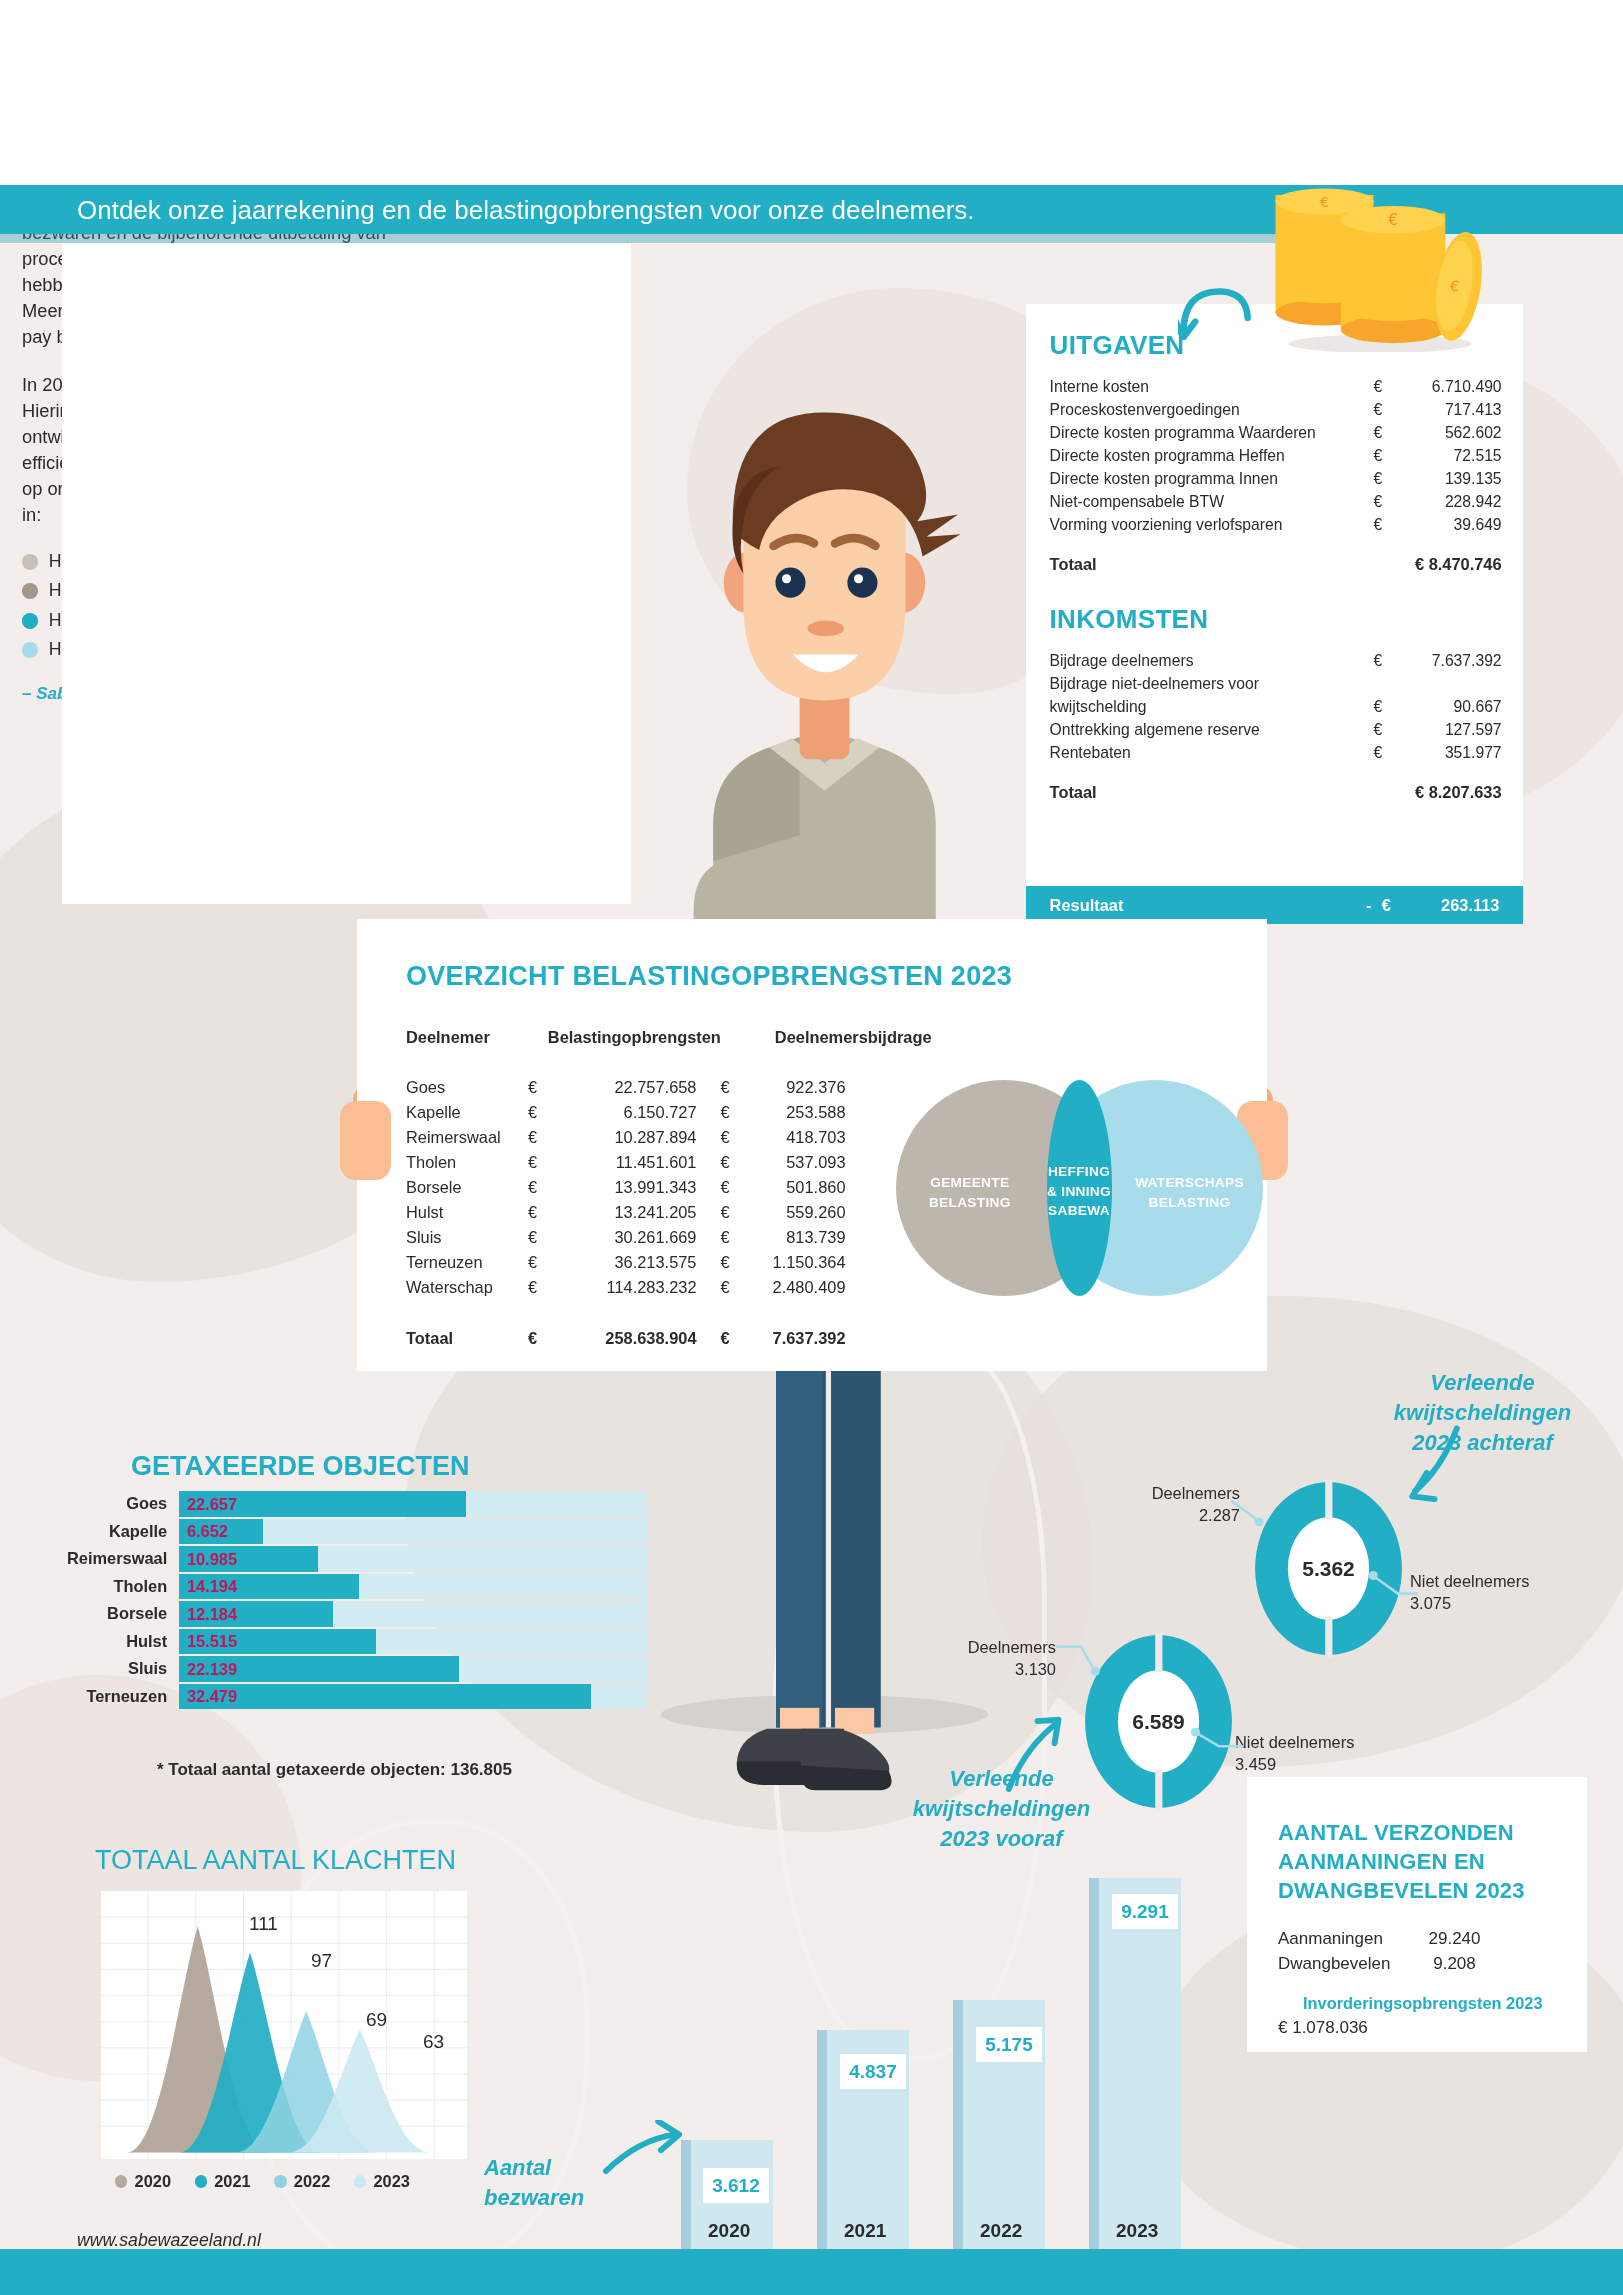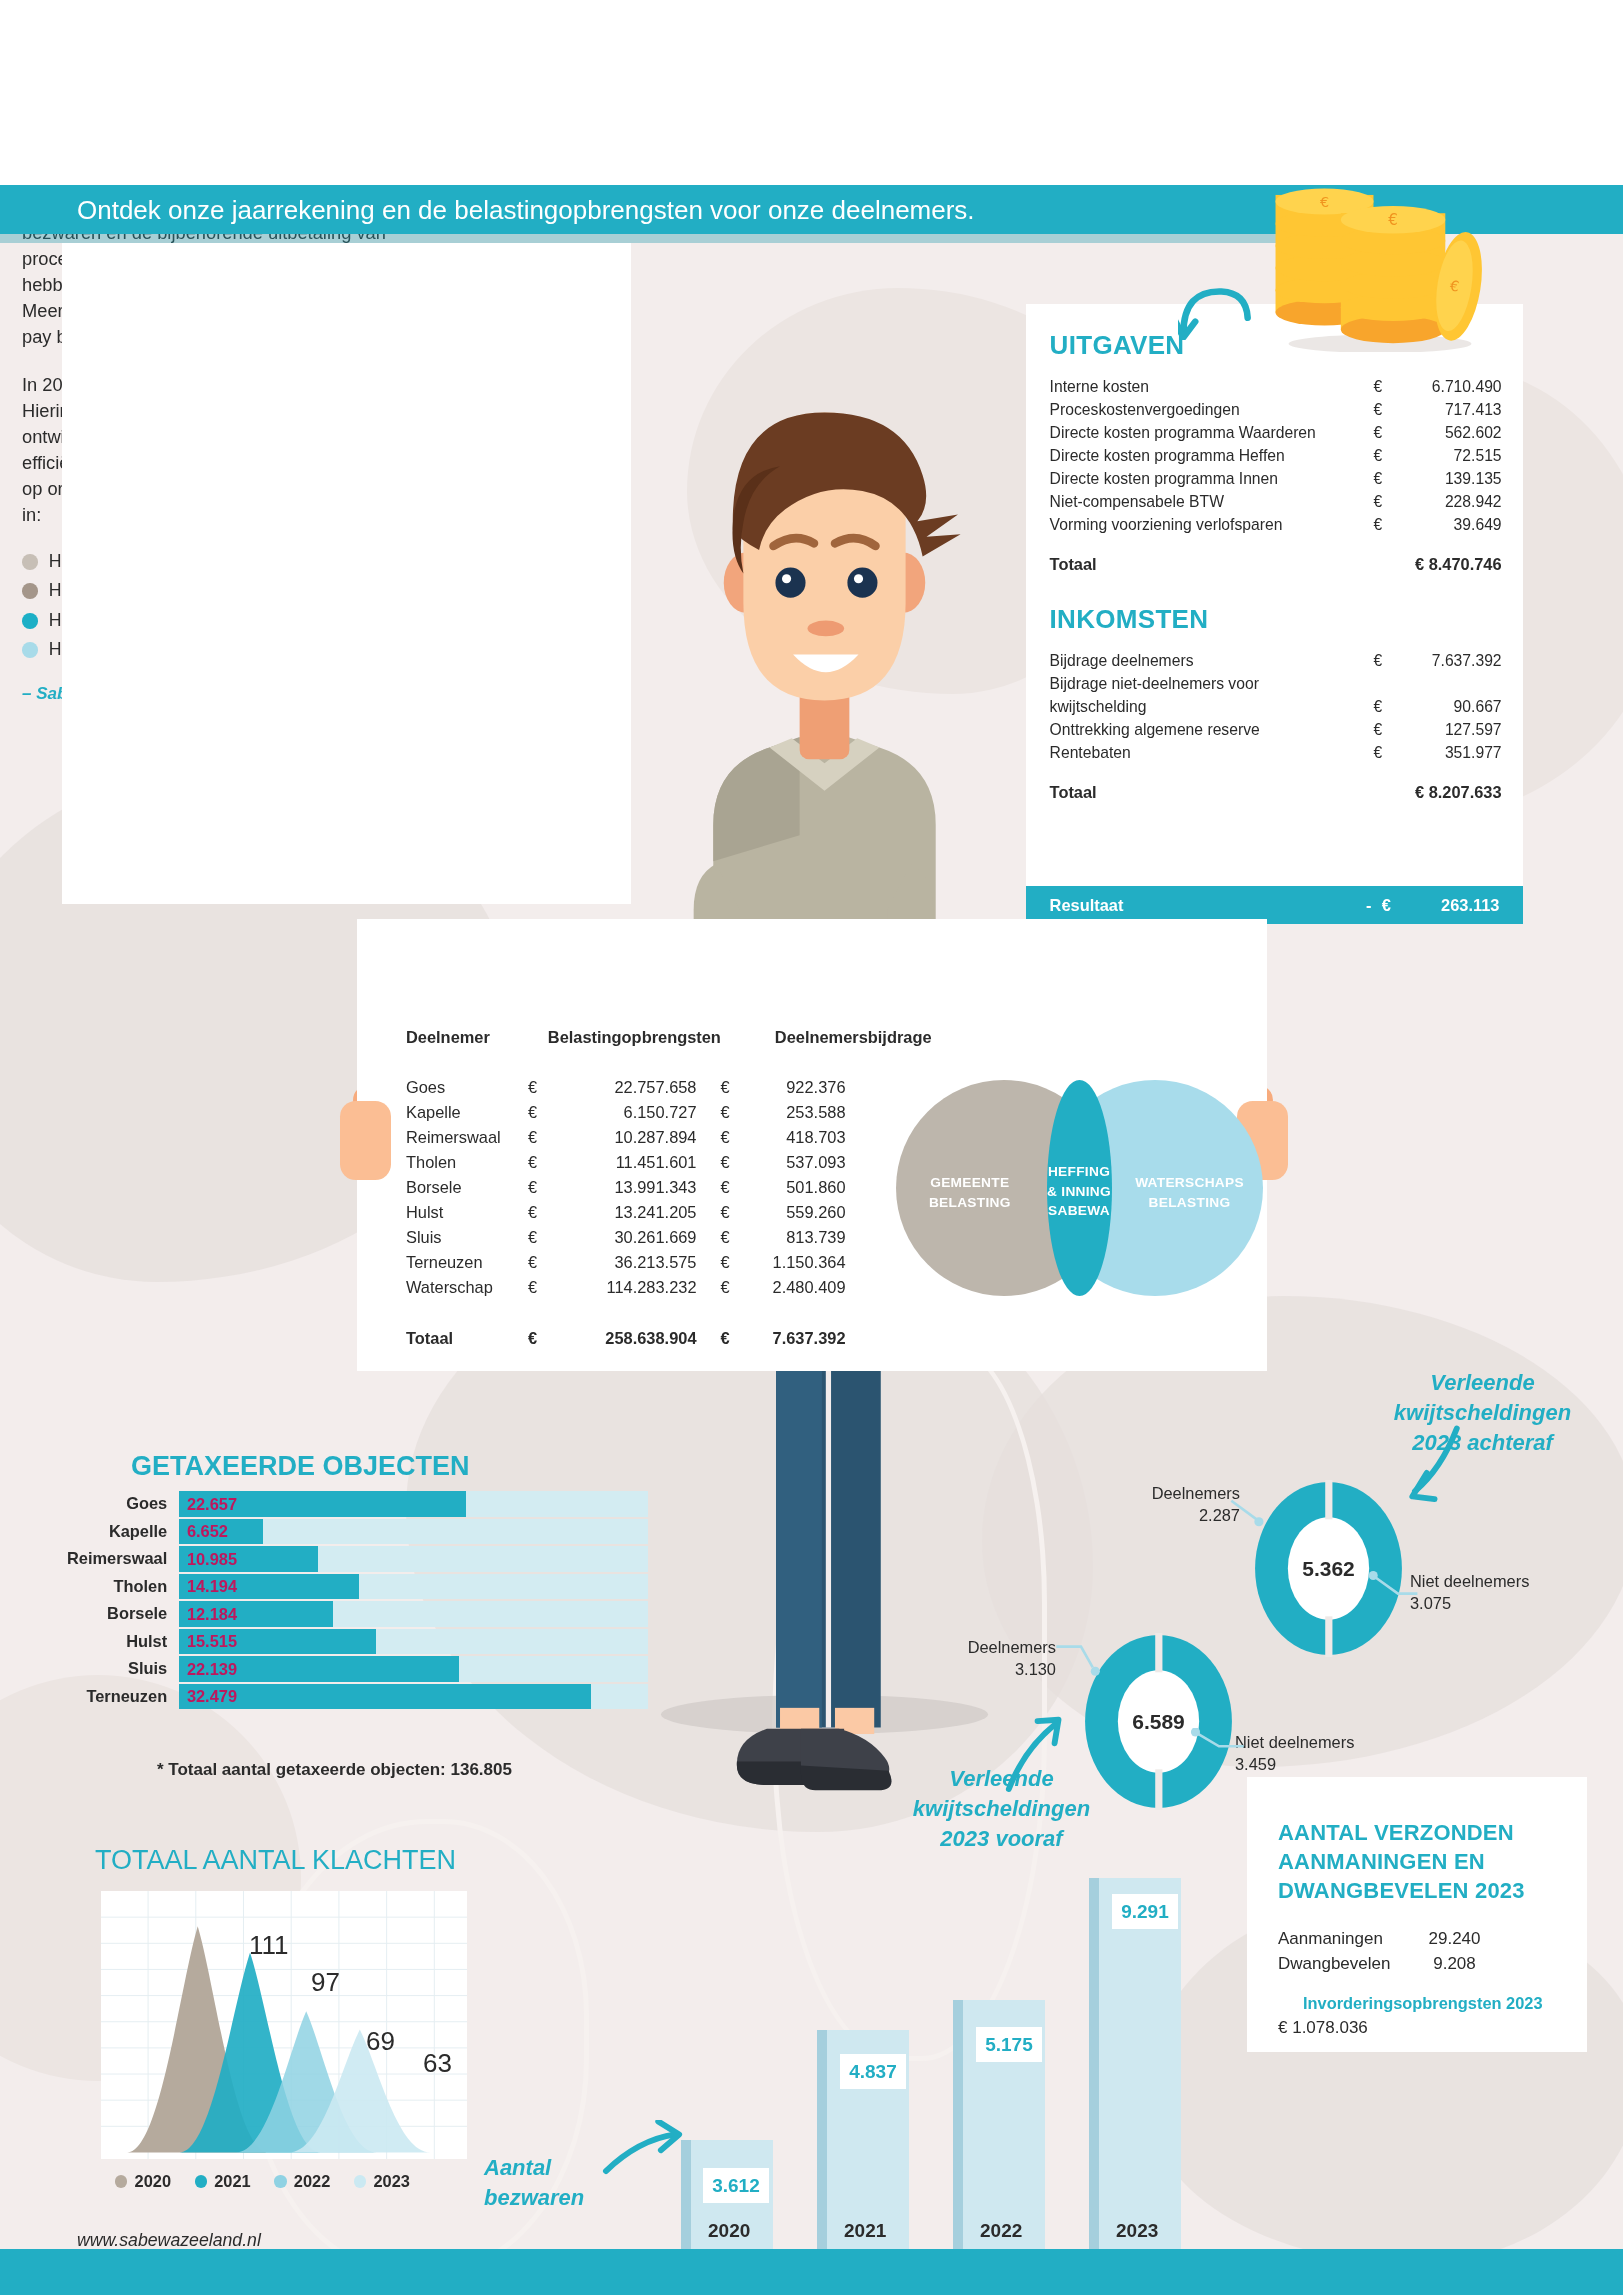--- a/index.html
+++ b/index.html
@@ -158,21 +158,21 @@
   .aan-rows .v { width:79px; text-align:center; }
   .aan-sub { position:absolute; left:31px; top:217px; color:#22aec4; font-size:16.4px; font-weight:bold;margin-left:25px; }
   .aan-val { position:absolute; left:31px; top:241px; font-size:17px; }
 
   
   .kl-title { position:absolute; left:95px; top:1845px; color:#22aec4; font-size:27px; font-weight:normal; z-index:6; }
   .kl-box { position:absolute; left:101px; top:1891px; width:366px; height:268px; background:#ffffff; z-index:6; }
   .kl-legend { position:absolute; left:115px; top:2172px; display:flex; gap:23.6px; z-index:6; }
   .kl-leg { display:flex; align-items:center; gap:7.2px; font-size:16.4px; font-weight:bold; }
   .kl-leg i { width:12.4px; height:12.4px; border-radius:50%; display:block; }
-  .kl-val { position:absolute; font-size:26px; z-index:7;margin-top:17px; }
+  .kl-val { position:absolute; font-size:19px; z-index:7; }
 
   
   .bz { position:absolute; z-index:6; }
   .bz-bar { position:absolute; background:#cfe8f0; }
   .bz-side { position:absolute; width:10.5px; background:#a5cfdd; }
   .bz-lbl { position:absolute; background:#ffffff; color:#22aec4; font-weight:bold; font-size:19px; padding:6.5px 9.2px; z-index:7; }
   .bz-year { position:absolute; font-size:19px; font-weight:bold; z-index:7; }
 
   
   .foot-bar { position:absolute; left:0; top:2249px; width:1623px; height:46px; background:#22aec4; z-index:6; }
@@ -420,20 +420,21 @@
       <span class="rv">263.113</span>
     </div>
   </div>
 
   <div class="hand" style="left:340px;top:1101px;"></div>
   <div class="hand-thumb" style="left:353px;top:1085px;"></div>
   <div class="hand" style="left:1237px;top:1101px;"></div>
   <div class="hand-thumb" style="left:1243px;top:1085px;"></div>
 
   <div class="panel-table">
+    <div class="ovt-title">OVERZICHT BELASTINGOPBRENGSTEN 2023</div>
 
     <div class="ovt">
       <div class="hdr">
         <span class="c-name">Deelnemer</span>
         <span class="c-cur"></span>
         <span class="c-val">Belastingopbrengsten</span>
         <span class="c-cur2"></span>
         <span class="c-val2">Deelnemersbijdrage</span>
       </div>
 

